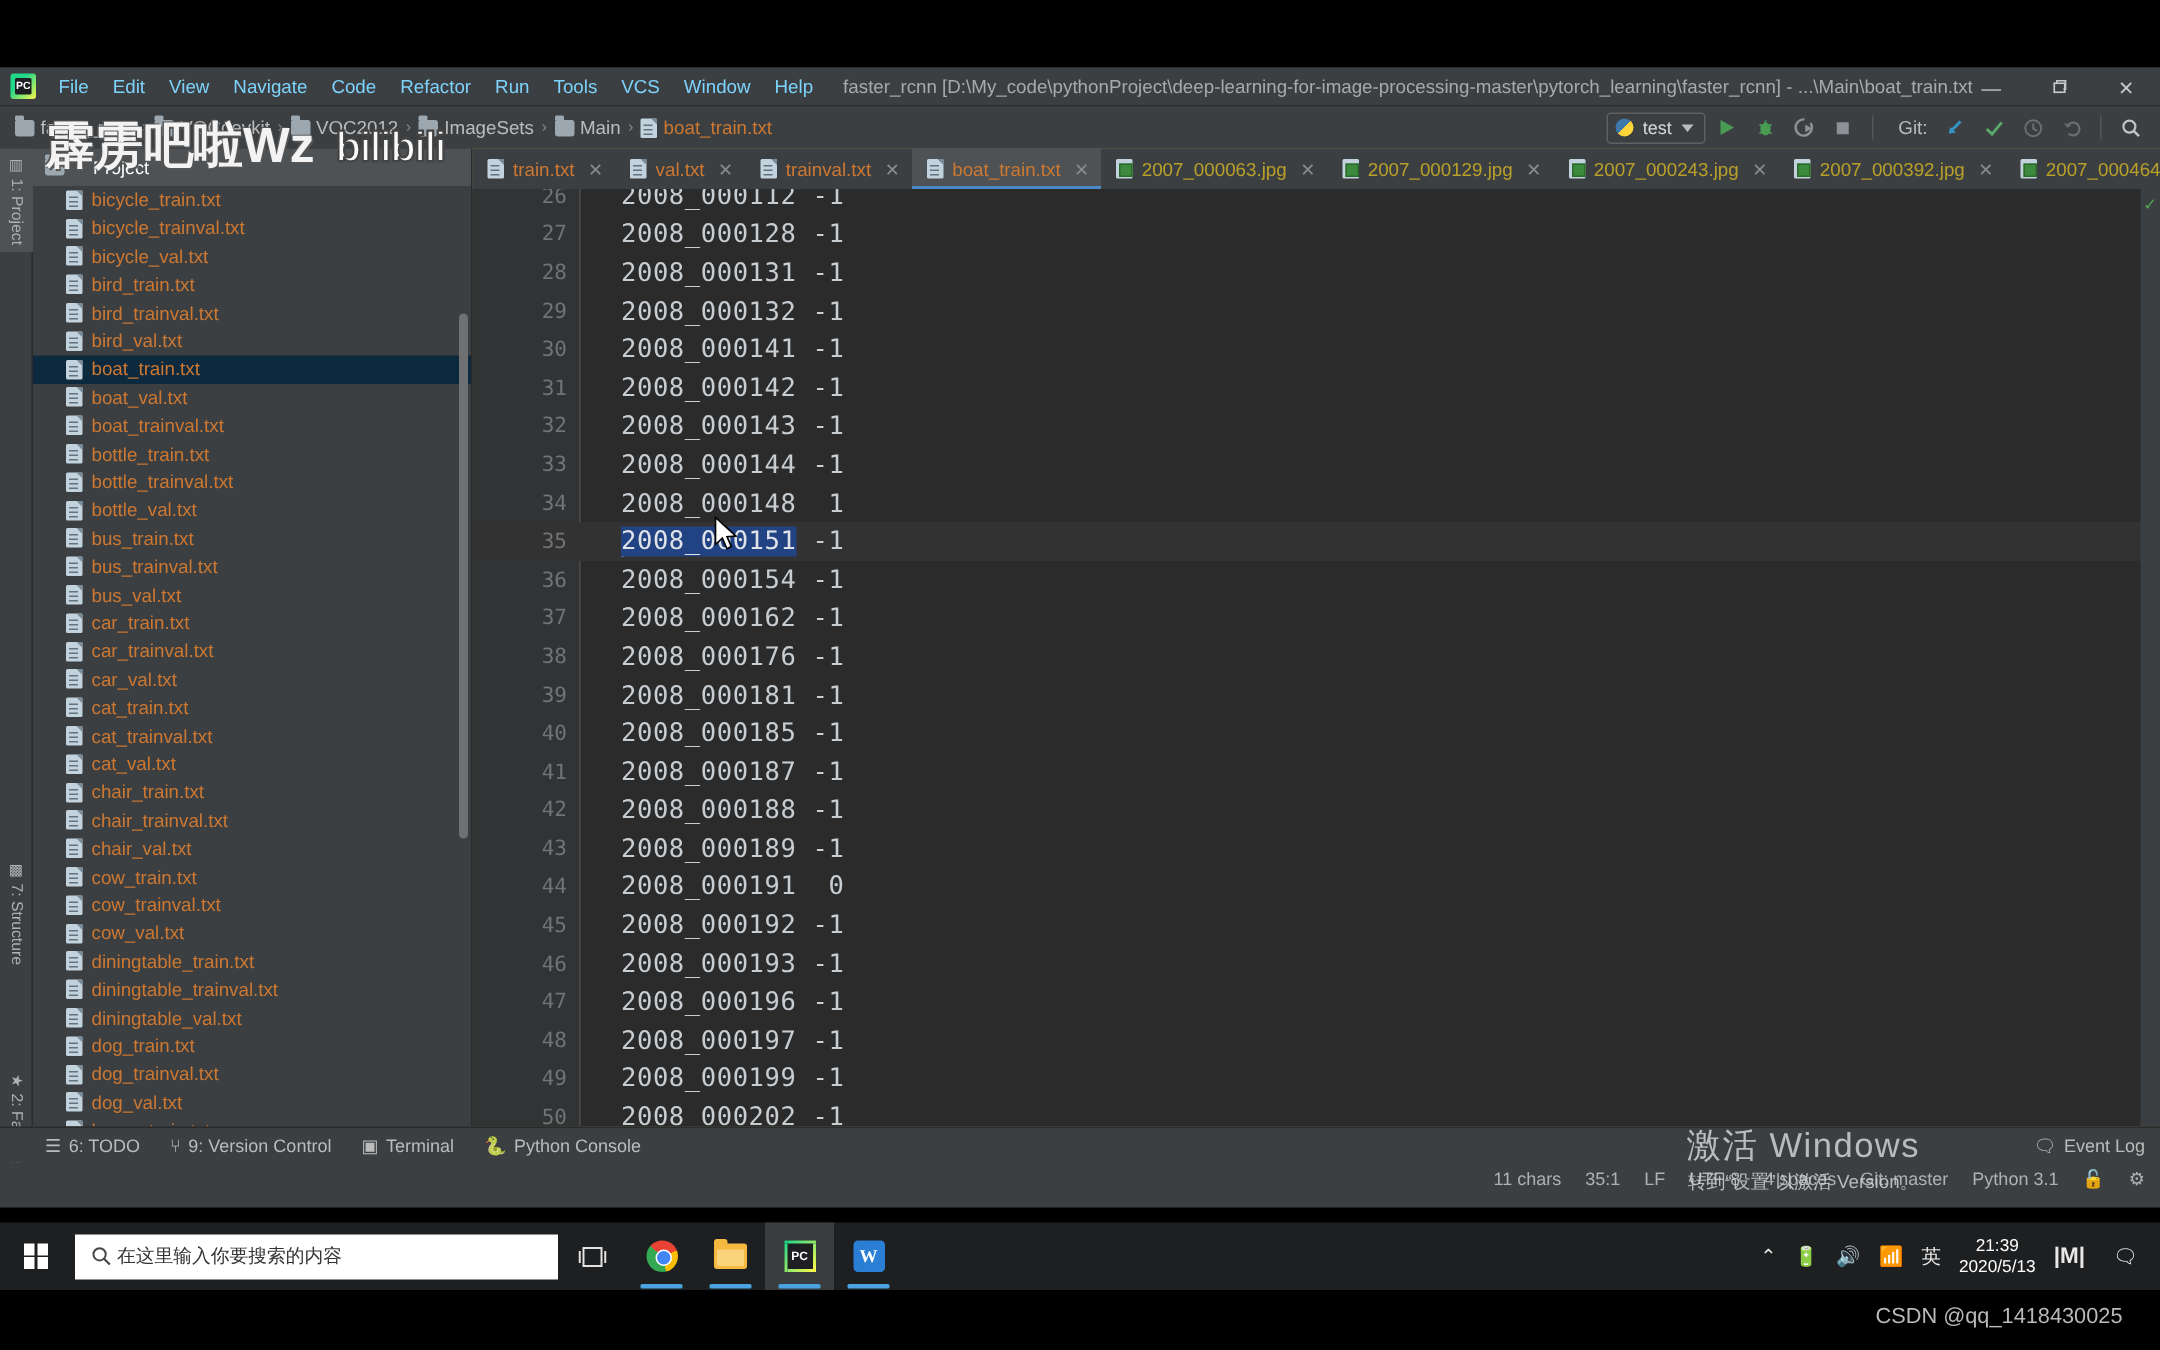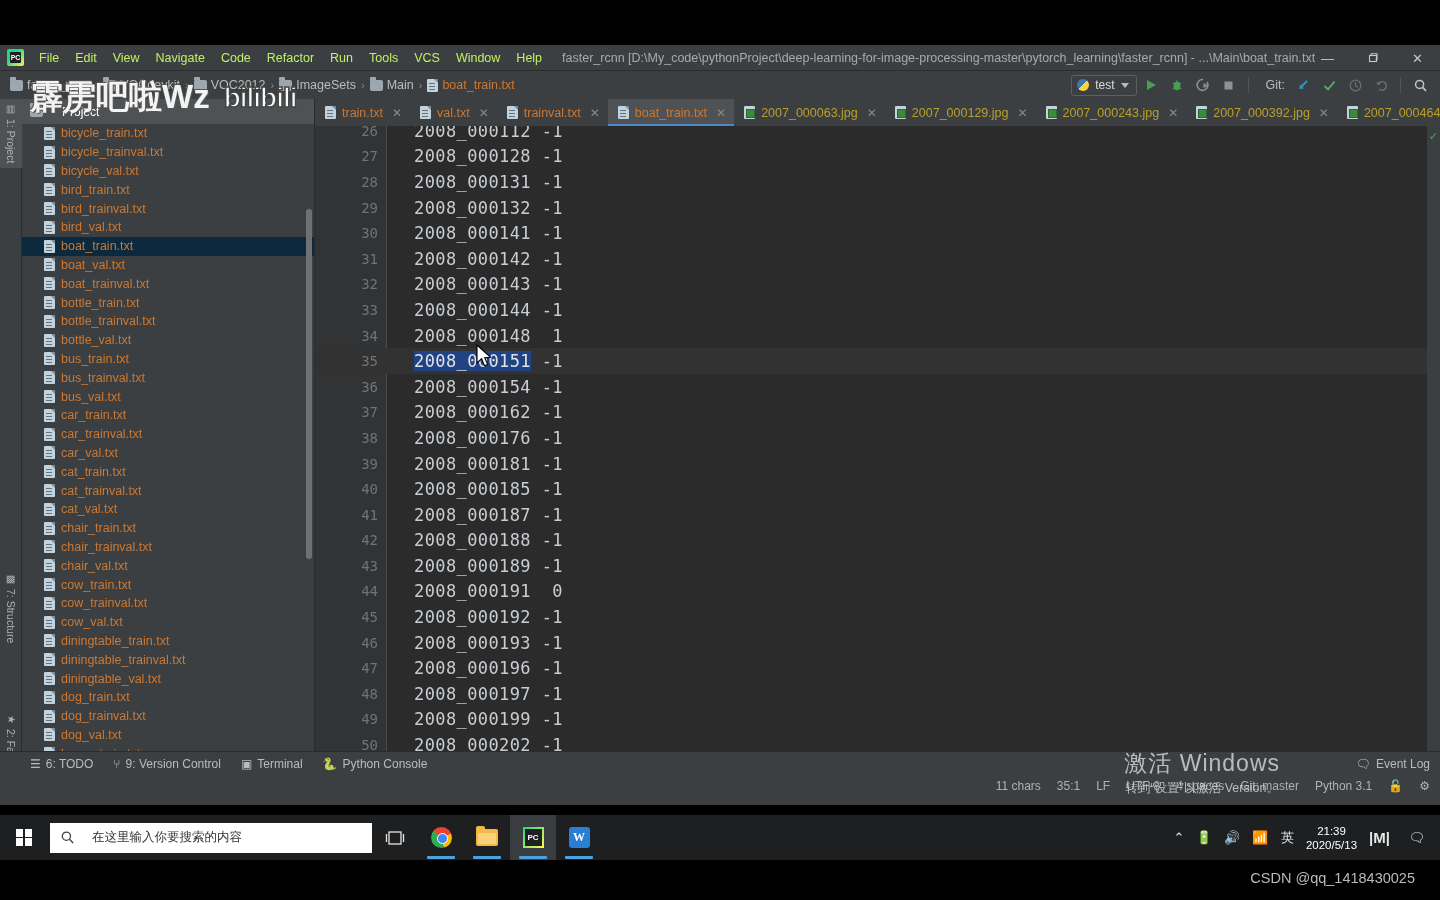--- a/index.html
+++ b/index.html
@@ -30,21 +30,21 @@
   }
   .app-logo::after {
     content: ""; position: absolute; left: 3px; top: 3px; right: 3px; bottom: 3px;
     background: #1e1f22; border-radius: 1px;
   }
   .app-logo .pc {
     position: absolute; z-index: 2; left: 0; top: 0; right: 0; bottom: 0;
     color: #fff; font-size: 7px; line-height: 17px; text-align: center; font-weight: bold;
   }
   .menu-item {
-    font-size: 12.5px; color: #bef264; padding: 3px 8px; white-space: nowrap;
+    font-size: 12.5px; color: #7dd3fc; padding: 3px 8px; white-space: nowrap;
   }
   .win-title {
     font-size: 12.5px; color: #a9a9a9; margin-left: 12px; white-space: nowrap;
     overflow: hidden;
   }
   .win-buttons {
     position: absolute; right: 0; top: 0; height: 26px; display: flex; align-items: center;
   }
   .win-btn {
     width: 45px; height: 26px; display: flex; align-items: center; justify-content: center;
@@ -240,21 +240,21 @@
   .win-glyph { width: 17px; height: 17px; position: relative; }
   .win-glyph i {
     position: absolute; width: 7.5px; height: 7.5px; background: #ffffff; font-style: normal;
   }
   .win-glyph i:nth-child(1){left:0;top:0}
   .win-glyph i:nth-child(2){left:9px;top:0}
   .win-glyph i:nth-child(3){left:0;top:9px}
   .win-glyph i:nth-child(4){left:9px;top:9px}
   .search-box {
     width: 322px; height: 30px; background: #ffffff; display: flex; align-items: center;
-    gap: 17px; padding: 0 10px; margin-left: 2px;
+    gap: 3px; padding: 0 10px; margin-left: 2px;
   }
   .search-box .txt { font-size: 12.5px; color: #333; }
   .tb-icon {
     width: 46px; height: 45px; display: flex; align-items: center; justify-content: center;
     position: relative;
   }
   .tb-icon.running::after {
     content: ""; position: absolute; bottom: 1px; left: 9px; right: 9px; height: 3px;
     background: #4aa3e0; border-radius: 1px;
   }

